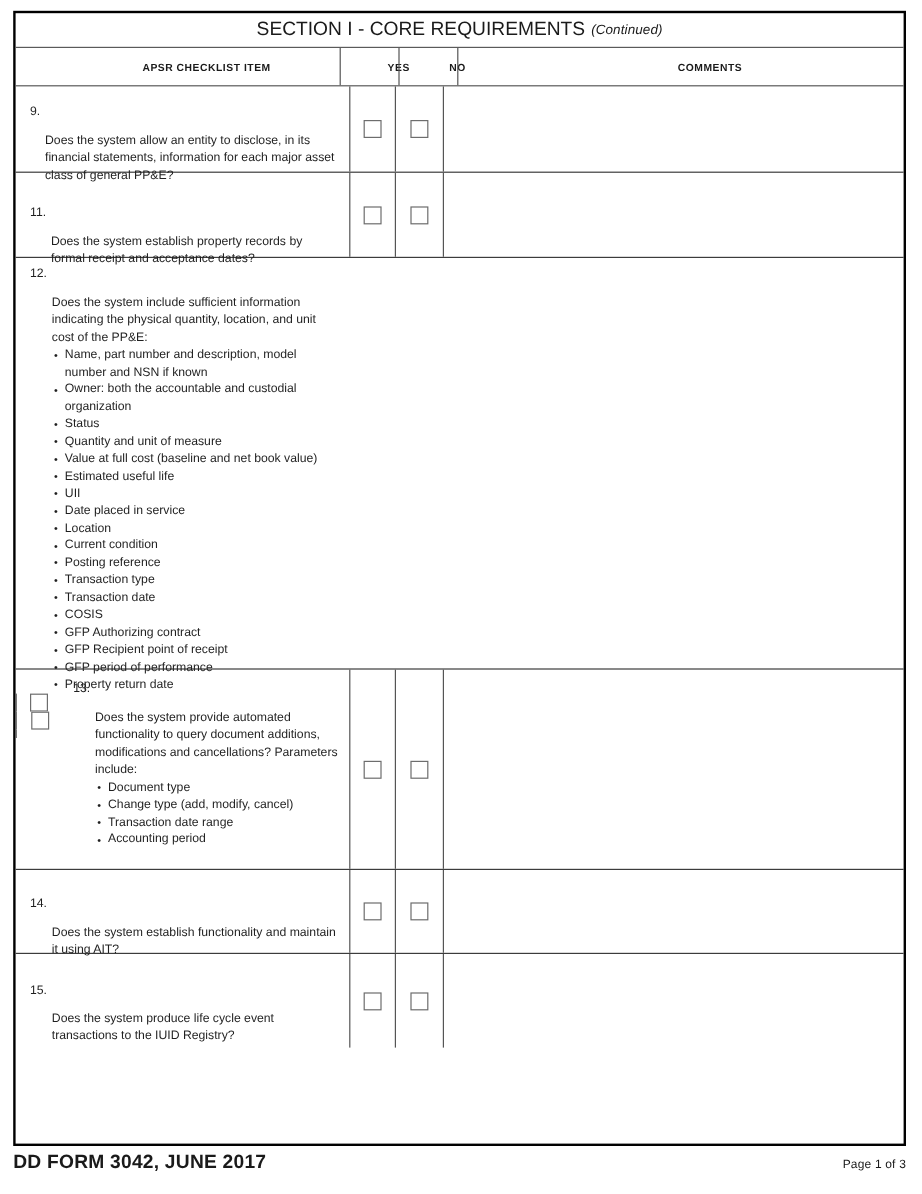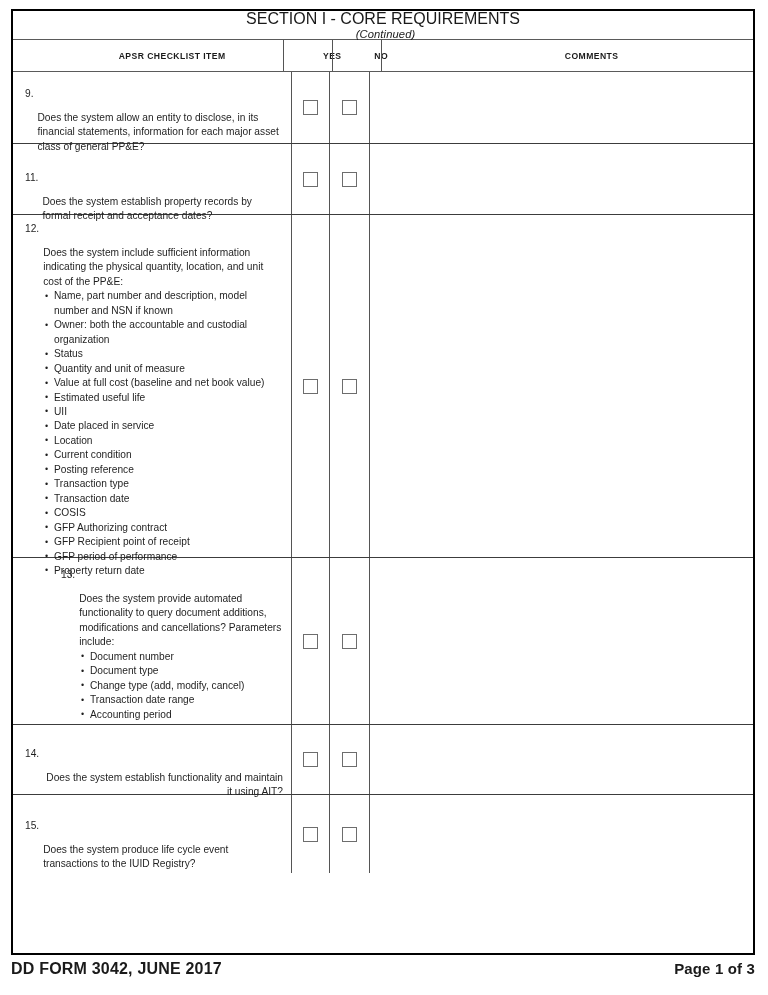--- a/index.html
+++ b/index.html
@@ -38,21 +38,20 @@
   }
 
   
   .section-banner {
     height: 29px;
     border-bottom: 1.3px solid #5a5a5a;
     display: flex;
     align-items: center;
     justify-content: center;
     box-sizing: border-box;
-    flex-direction: column;
   }
   .section-banner-cont {
     font-size: 11.2px;
     font-weight: normal;
     font-style: italic;
     letter-spacing: 0.1px;
     margin-left: 5px;
   }
 
   
@@ -153,47 +152,47 @@
     box-sizing: border-box;
   }
 
   
   .row-9   { height: 72px; }
   .row-9   .item-text { padding-top: 15px; }
   .row-10  { height: 74px; }
   .row-10  .item-text { padding-top: 26px; }
   .row-11  { height: 71px; }
   .row-11  .item-text { padding-top: 27px; }
-  .row-12  { height: 343px; }
+  .row-12  { height: 343px; flex-direction: column; }
   .row-12  .item-text { padding-top: 7px; }
   .row-13  { height: 167px; }
   .row-13  .item-text { padding-top: 10px; padding-left: 48px; }
-  .row-14  { height: 70px; text-align: right; }
+  .row-14  { height: 70px; }
   .row-14  .item-text { padding-top: 22px; }
   .row-15  { height: 78px; }
   .row-15  .item-text { padding-top: 24px; }
 
   
   .footer {
     position: absolute;
     left: 11px;
     top: 960px;
     width: 744px;
     display: flex;
     align-items: baseline;
     justify-content: space-between;
   }
   .footer-left {
     font-size: 16px;
     font-weight: bold;
     letter-spacing: 0.2px;
   }
   .footer-right {
-    font-size: 15px;
-    font-weight: bold;
+    font-size: 10px;
+    font-weight: normal;
     letter-spacing: 0.15px;
   }
 </style>
 </head>
 <body>
 
 <div class="page">
 
   <div class="form-table">
 
@@ -300,21 +299,20 @@
           </div>
         </div>
         <div class="row row-13">
           <div class="cell c-item">
             <div class="item-text">
               <div class="q-line">
                 <span class="q-num">13.</span>
                 <span class="q-body">Does the system provide automated functionality to query document additions, modifications and cancellations? Parameters include:</span>
               </div>
               <ul class="bullets">
-                <li>Document number</li>
                 <li>Document type</li>
                 <li>Change type (add, modify, cancel)</li>
                 <li>Transaction date range</li>
                 <li>Accounting period</li>
               </ul>
             </div>
           </div>
           <div class="cell c-yes">
             <div class="cb-wrap">
               <div class="checkbox"></div>

